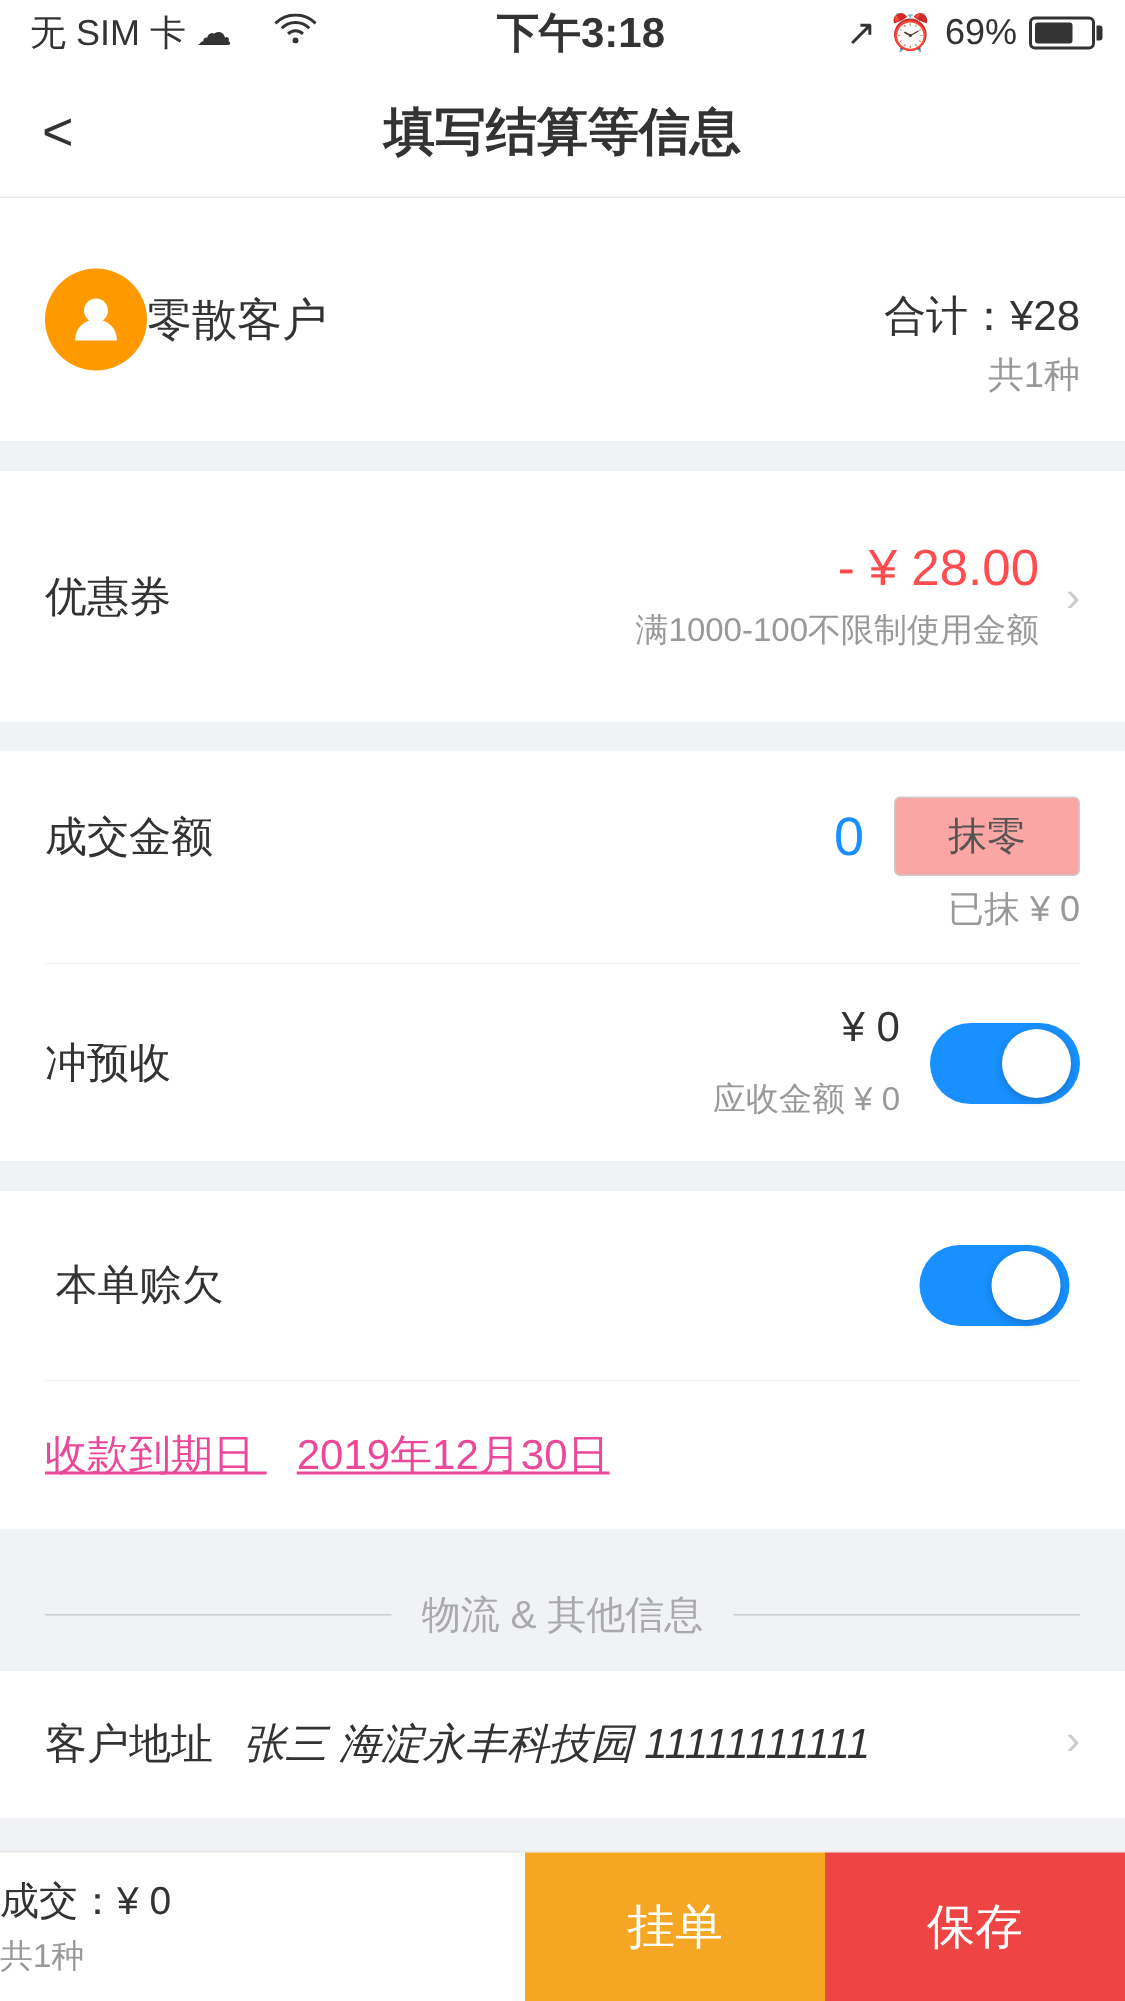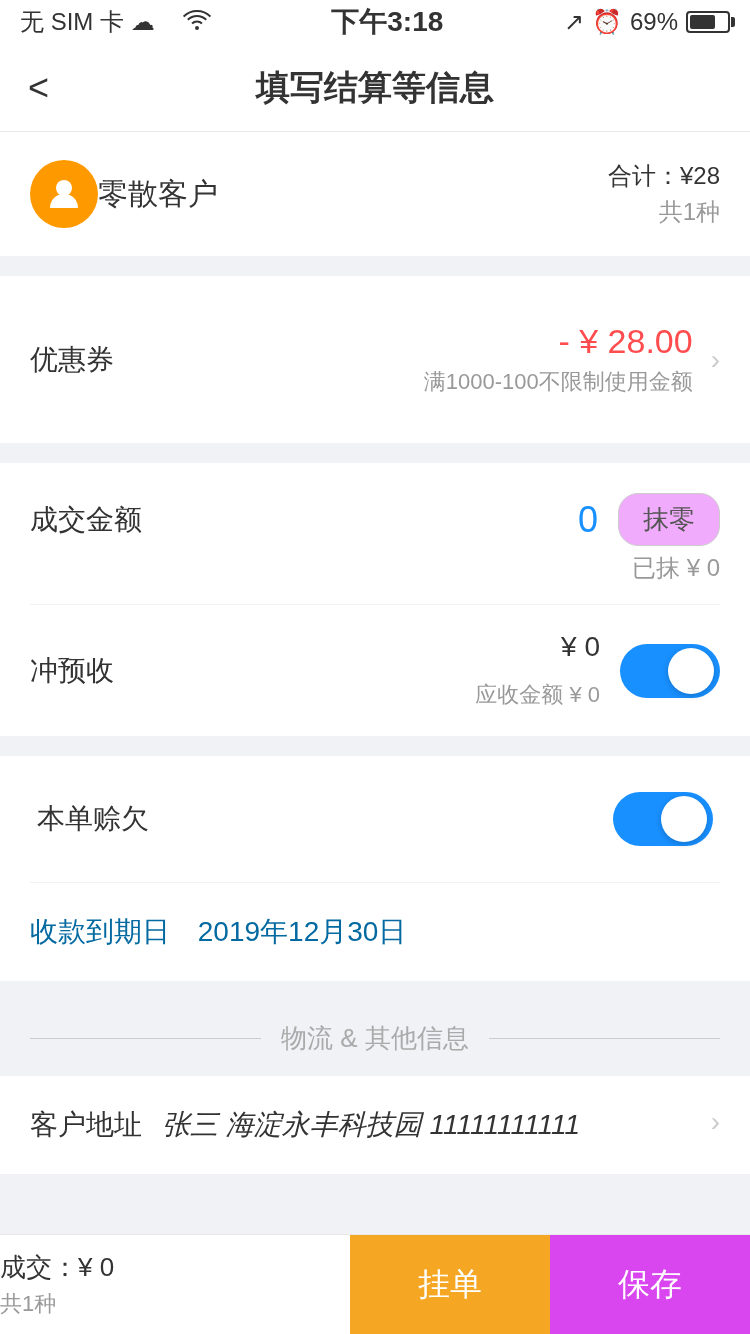--- a/index.html
+++ b/index.html
@@ -87,21 +87,21 @@
       display: flex;
       align-items: center;
     }
     .customer-avatar {
       width: 68px; height: 68px; border-radius: 50%; background: #f90;
       display: flex; align-items: center; justify-content: center;
       font-size: 32px; color: #fff;
     }
     .customer-name { font-size: 30px; font-weight: 500; color: #333; }
     .customer-right { text-align: right; }
-    .customer-total { font-size: 24px; color: #333; }
+    .customer-total { font-size: 28px; color: #333; margin-top: 32px; }
     .customer-count { font-size: 24px; color: #999; margin-top: 4px; }
 
     
     .divider { height: 1px; background: #f0f2f5; margin: 0 30px; }
     .row-label { font-size: 28px; color: #333; }
     .row-chevron { color: #ccc; font-size: 28px; margin-left: 10px; }
 
     
     .coupon-row {
       display: flex;
@@ -136,25 +136,25 @@
     }
     .deal-value {
       font-size: 36px;
       color: #1890ff;
       font-weight: 500;
       min-width: 60px;
       text-align: right;
     }
     .round-zero-btn {
       border: 1px solid #ccc;
-      border-radius: 20px;
-      padding: 8px 24px;
+      border-radius: 4px;
+      padding: 8px 35px;
       font-size: 26px;
       color: #555;
-      background: #f0abfc;
+      background: #fca5a5;
       cursor: pointer;
     }
     .deal-sub {
       font-size: 24px;
       color: #999;
       text-align: right;
       margin-top: 6px;
       padding-bottom: 10px;
     }
 
@@ -197,21 +197,22 @@
       align-items: center;
       justify-content: space-between;
       padding: 36px 37px;
     }
 
     
     .due-date-row {
       background: #fff;
       padding: 30px 30px;
       font-size: 28px;
-      color: #0369a1;
+      color: #ec4899;
+      text-decoration: underline;
     }
     .due-date-label { display: inline; }
     .due-date-value { display: inline; margin-left: 20px; }
 
     
     .logistics-divider {
       background: #f0f2f5;
       display: flex;
       align-items: center;
       justify-content: center;
@@ -256,21 +257,21 @@
       width: 200px;
       display: flex;
       align-items: center;
       justify-content: center;
       font-size: 32px;
       color: #fff;
       font-weight: 500;
       cursor: pointer;
     }
     .btn-orange { background: #f5a623; }
-    .btn-blue { background: #d946ef; }
+    .btn-blue { background: #ef4444; }
   </style>
 </head>
 <body>
 
 <div class="status-bar">
   <div class="status-left">
     <span>无 SIM 卡 ☁</span>
     <span>
       <svg width="28" height="20" viewBox="0 0 28 20">
           <path d="M14 16a2 2 0 1 1 0 4 2 2 0 0 1 0-4zm0-5.5a8 8 0 0 1 5.66 2.34l-1.42 1.42A6 6 0 0 0 14 12.5a6 6 0 0 0-4.24 1.76L8.34 12.84A8 8 0 0 1 14 10.5zm0-5.5a14 14 0 0 1 9.9 4.1L22.48 10.5A12 12 0 0 0 14 7a12 12 0 0 0-8.48 3.5L4.1 9.1A14 14 0 0 1 14 5zm0-5a20 20 0 0 1 14.14 5.86l-1.41 1.41A18 18 0 0 0 14 2 18 18 0 0 0 1.27 7.27L-.14 5.86A20 20 0 0 1 14 0z" fill="#333"></path>

